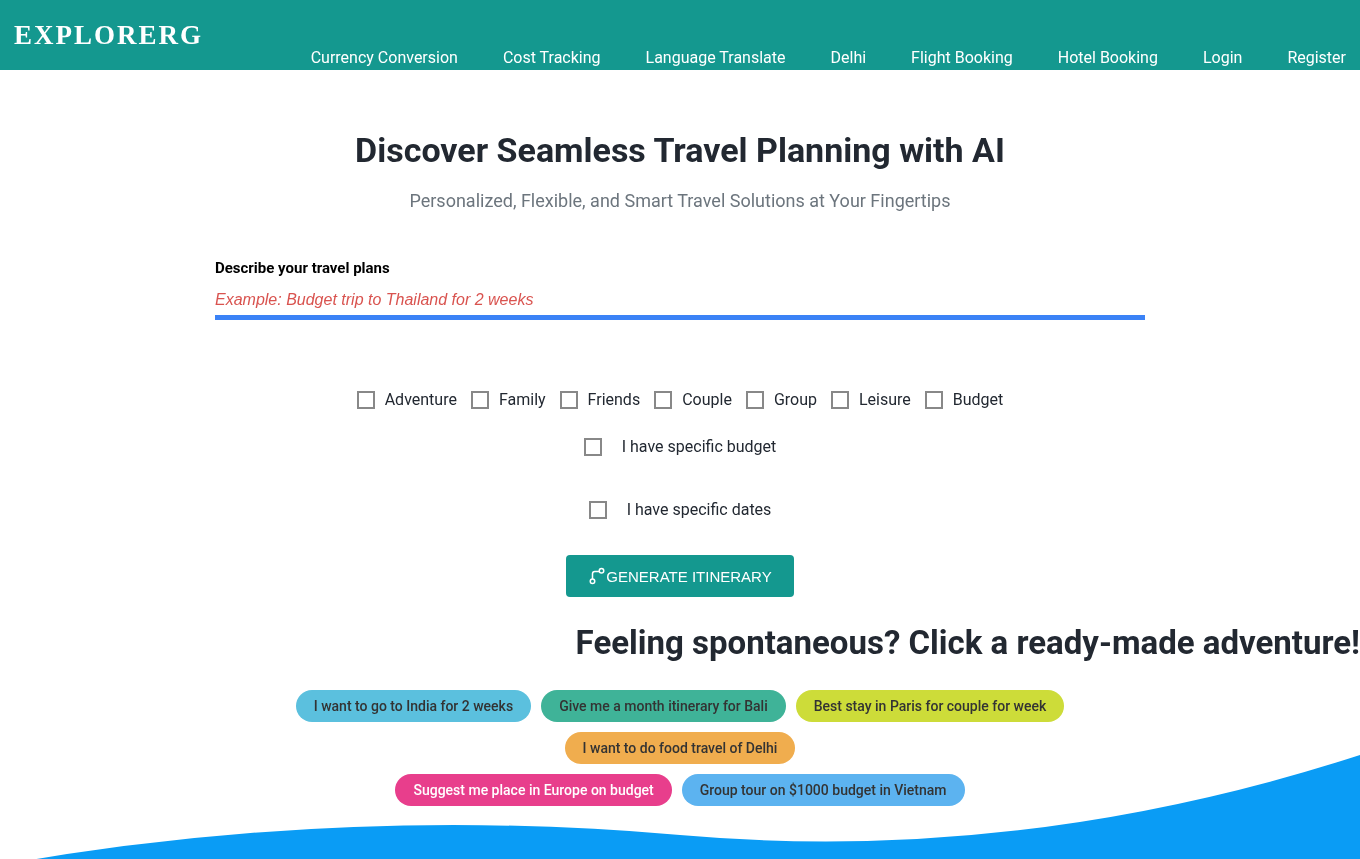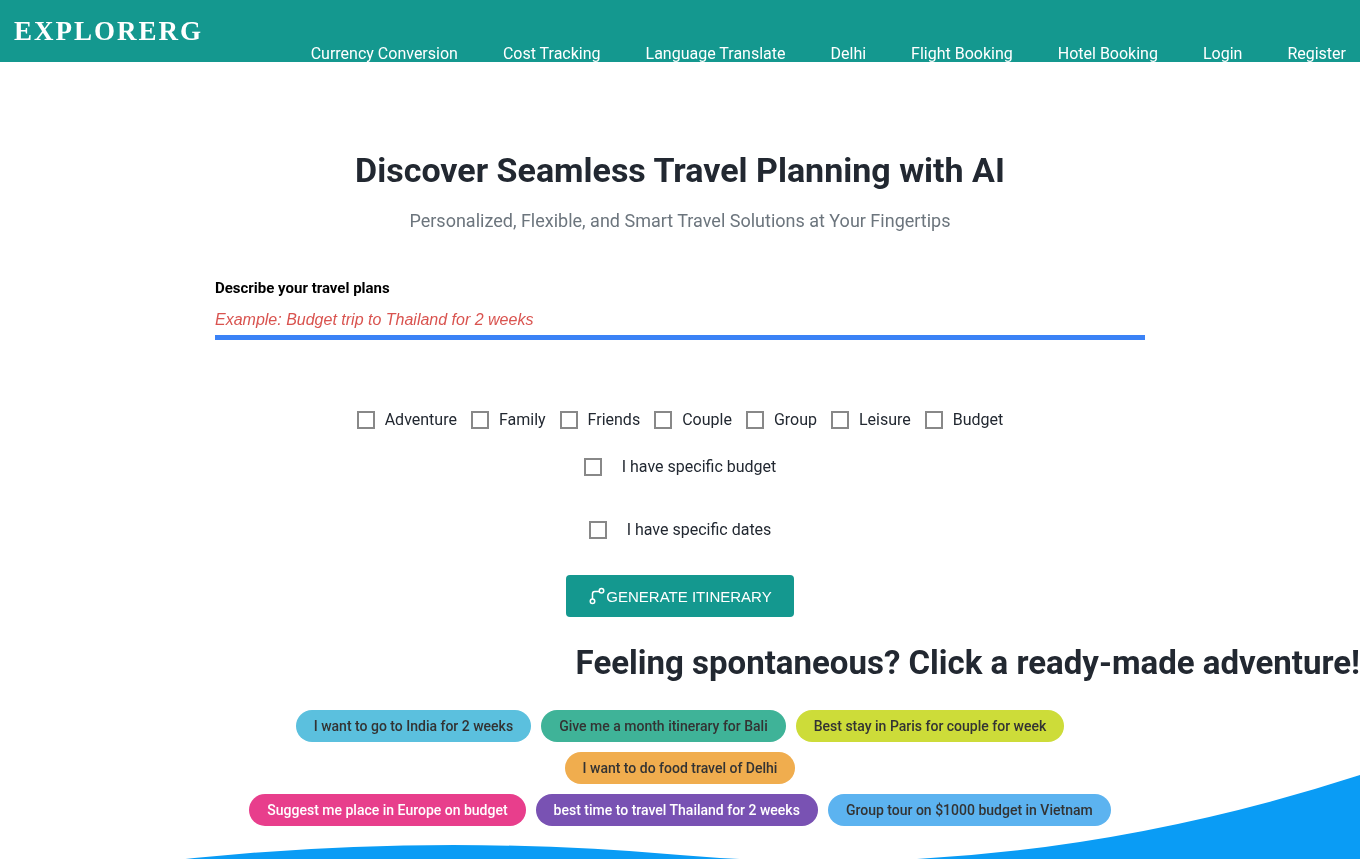--- a/index.html
+++ b/index.html
@@ -11,21 +11,21 @@
       font-family: -apple-system, BlinkMacSystemFont, 'Segoe UI', Roboto, Arial, sans-serif;
       background: #fff;
       overflow-x: hidden;
     }
     .header {
       background: #14988f;
       display: flex;
       align-items: center;
       justify-content: space-between;
       padding: 0 14px;
-      height: 62px;
+      height: 70px;
     }
     .logo {
       color: #fff;
       font-size: 27px;
       font-weight: 600;
       letter-spacing: 2px;
       font-family: 'Georgia', serif;
     }
     .nav {
       display: flex;
@@ -33,21 +33,21 @@
       align-items: flex-start;
       margin-top: 44px;
     }
     .nav-item {
       color: #fff;
       font-size: 16px;
       cursor: pointer;
       text-decoration: none;
     }
     .main-content {
-      padding-top: 88px;
+      padding-top: 60px;
       text-align: center;
     }
     .hero-title {
       font-size: 34px;
       font-weight: 700;
       color: #222831;
       margin-bottom: 20px;
     }
     .hero-subtitle {
       font-size: 18px;
@@ -251,21 +251,20 @@
   <div class="spontaneous-section">
     <h2 class="spontaneous-title">Feeling spontaneous? Click a ready-made adventure!</h2>
     <div class="chips-row">
       <span class="chip" style="background:#5bc0de">I want to go to India for 2 weeks</span>
       <span class="chip" style="background:#3fb398">Give me a month itinerary for Bali</span>
       <span class="chip" style="background:#cddc39">Best stay in Paris for couple for week</span>
       <span class="chip" style="background:#f0ad4e">I want to do food travel of Delhi</span>
     </div>
     <div class="chips-row">
       <span class="chip" style="background:#e83e8c;color:#fff">Suggest me place in Europe on budget</span>
-      <span class="chip" style="background:#7952b3;color:#fff">best time to travel Thailand for 2 weeks</span>
       <span class="chip" style="background:#5cb3f0">Group tour on $1000 budget in Vietnam</span>
     </div>
   </div>
 </main>
 
 <section class="wave-section">
   <svg class="wave-svg" viewBox="0 0 1360 150" preserveAspectRatio="none">
     <path d="M0,0 L1360,0 L1360,40 Q1020,150 680,120 Q340,90 0,150 Z" fill="#fff"></path>
   </svg>
 

